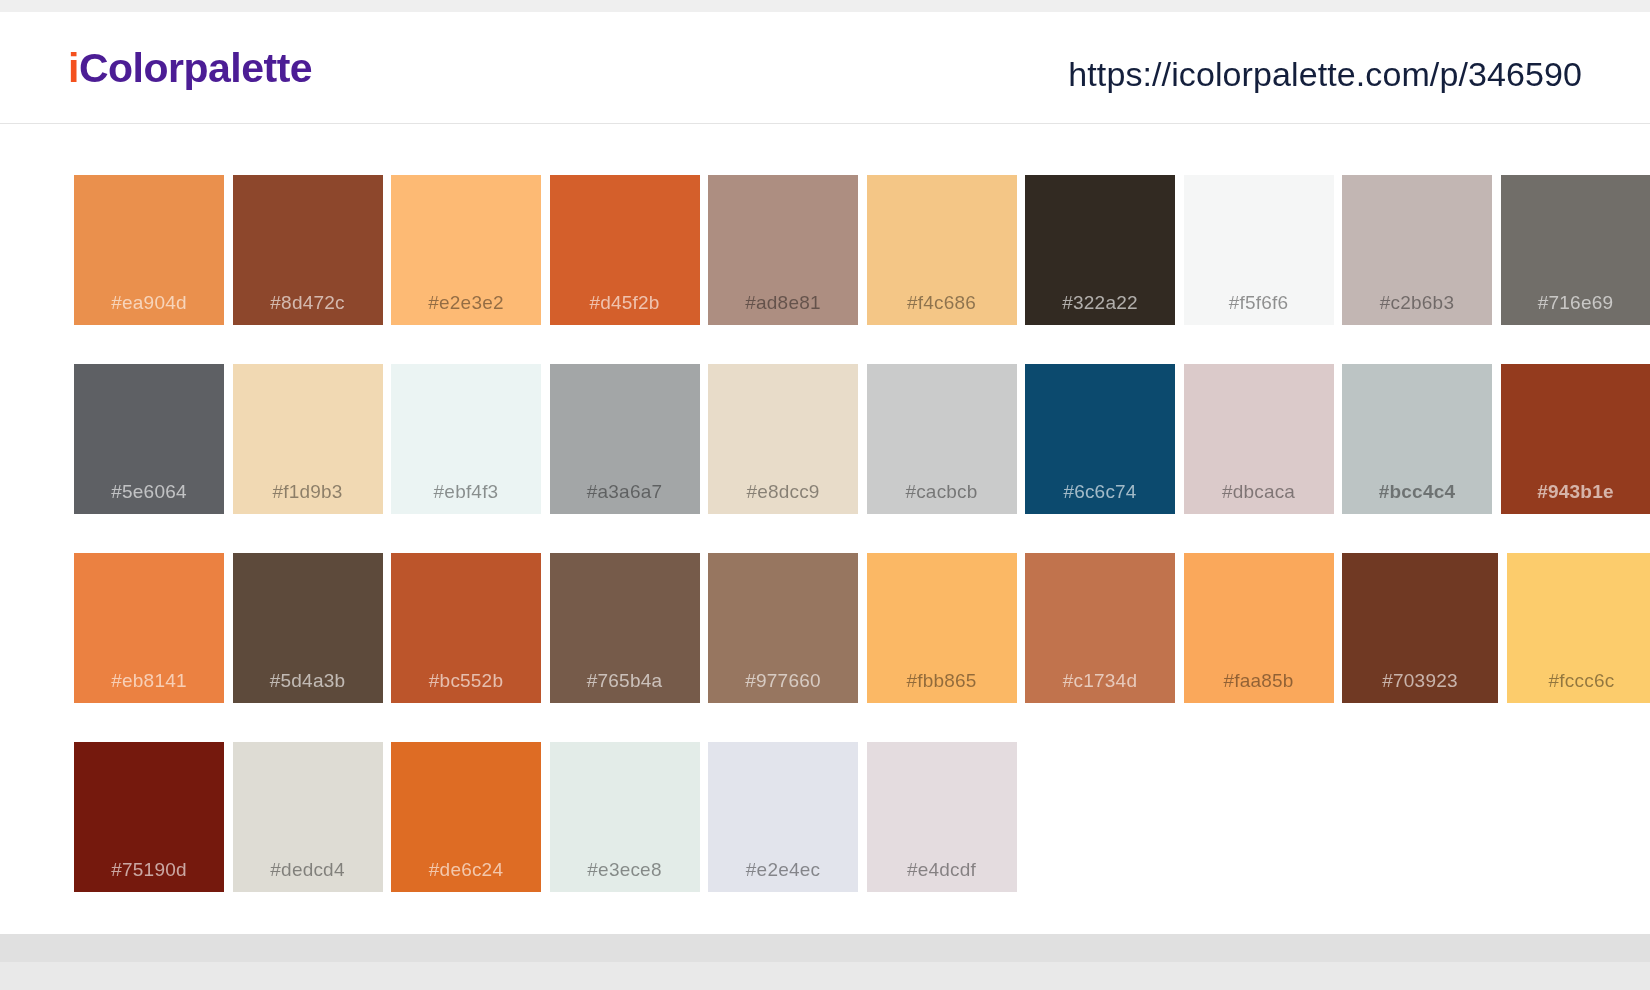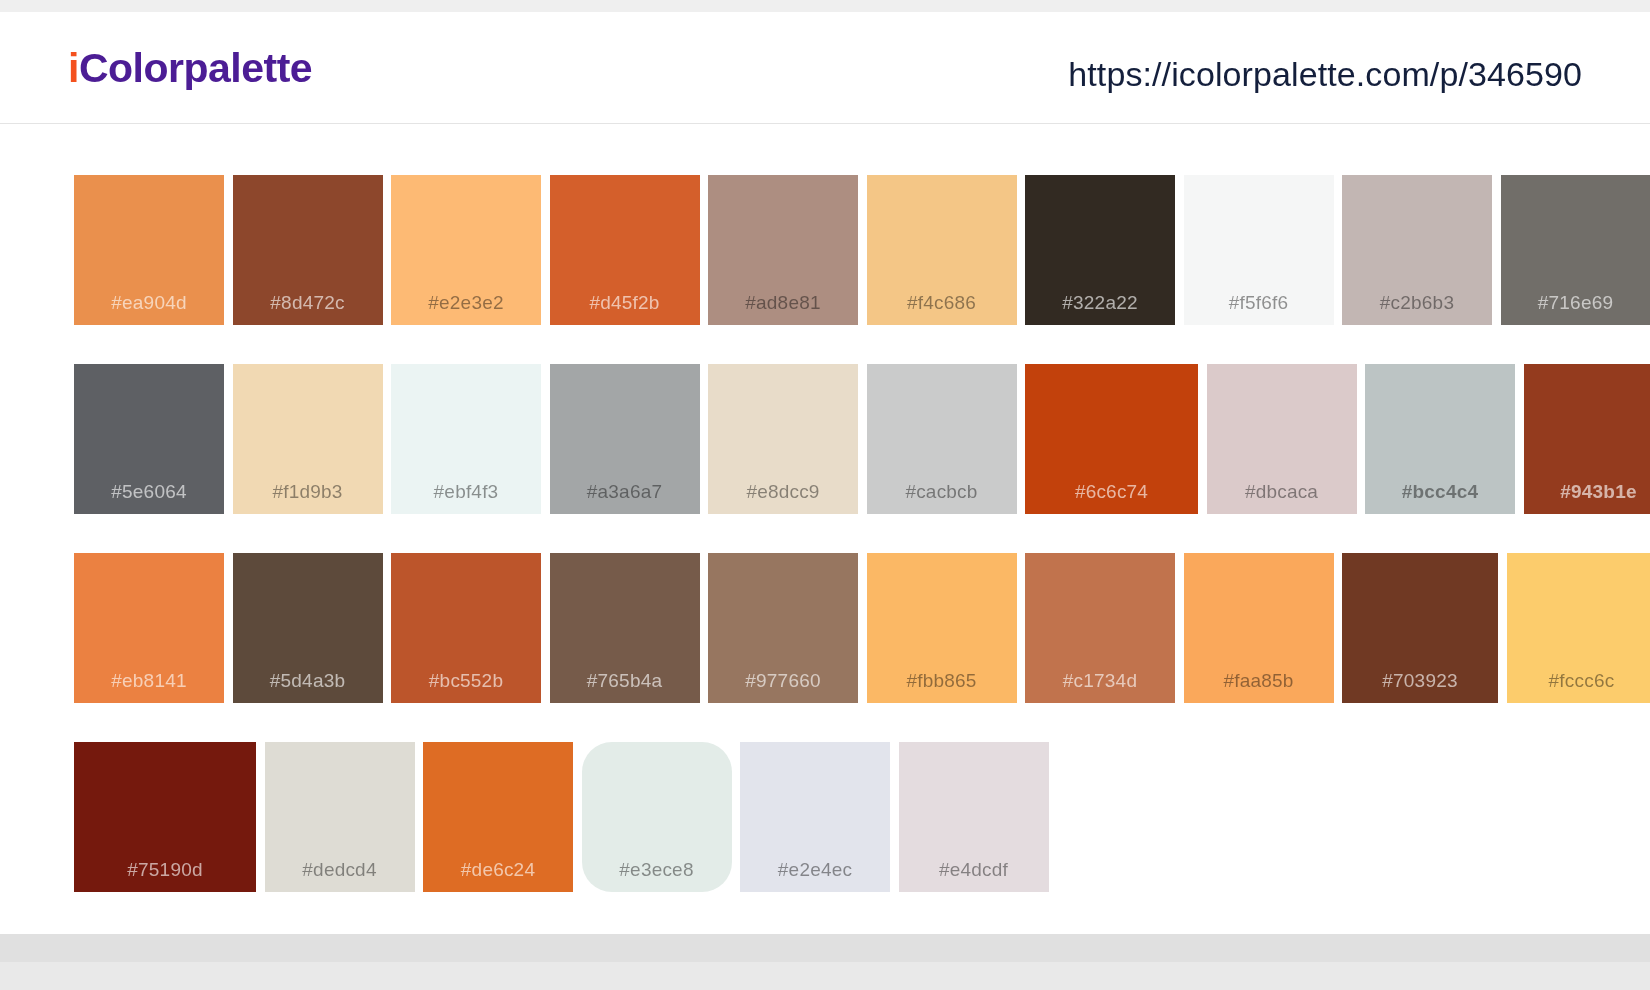--- a/index.html
+++ b/index.html
@@ -167,21 +167,21 @@
         </div>
         <div class="swatch" style="background: rgb(163, 166, 167);">
           <div class="swatch-label on-light">#a3a6a7</div>
         </div>
         <div class="swatch" style="background: rgb(232, 220, 201);">
           <div class="swatch-label on-light">#e8dcc9</div>
         </div>
         <div class="swatch" style="background: rgb(202, 203, 203);">
           <div class="swatch-label on-light">#cacbcb</div>
         </div>
-        <div class="swatch" style="background: #c2410c; padding-left: 23px;">
+        <div class="swatch" style="background: #0c4a6e;">
           <div class="swatch-label on-dark">#6c6c74</div>
         </div>
         <div class="swatch" style="background: rgb(219, 202, 202);">
           <div class="swatch-label on-light">#dbcaca</div>
         </div>
         <div class="swatch" style="background: rgb(188, 196, 196); font-weight: bold;">
           <div class="swatch-label on-light">#bcc4c4</div>
         </div>
         <div class="swatch" style="background: rgb(148, 59, 30); font-weight: bold;">
           <div class="swatch-label on-dark">#943b1e</div>
@@ -213,30 +213,30 @@
           <div class="swatch-label on-light">#faa85b</div>
         </div>
         <div class="swatch" style="background: rgb(112, 57, 35); padding-left: 6px;">
           <div class="swatch-label on-dark">#703923</div>
         </div>
         <div class="swatch" style="background: rgb(252, 204, 108);">
           <div class="swatch-label on-light">#fccc6c</div>
         </div>
       </div>
       <div class="swatch-row">
-        <div class="swatch" style="background: rgb(117, 25, 13); padding-left: 32px;">
+        <div class="swatch" style="background: rgb(117, 25, 13);">
           <div class="swatch-label on-dark">#75190d</div>
         </div>
         <div class="swatch" style="background: rgb(222, 220, 212);">
           <div class="swatch-label on-light">#dedcd4</div>
         </div>
         <div class="swatch" style="background: rgb(222, 108, 36);">
           <div class="swatch-label on-dark">#de6c24</div>
         </div>
-        <div class="swatch" style="background: rgb(227, 236, 232); border-radius: 30px;">
+        <div class="swatch" style="background: rgb(227, 236, 232);">
           <div class="swatch-label on-light">#e3ece8</div>
         </div>
         <div class="swatch" style="background: rgb(226, 228, 236);">
           <div class="swatch-label on-light">#e2e4ec</div>
         </div>
         <div class="swatch" style="background: rgb(228, 220, 223);">
           <div class="swatch-label on-light">#e4dcdf</div>
         </div>
       </div>
     </div>

